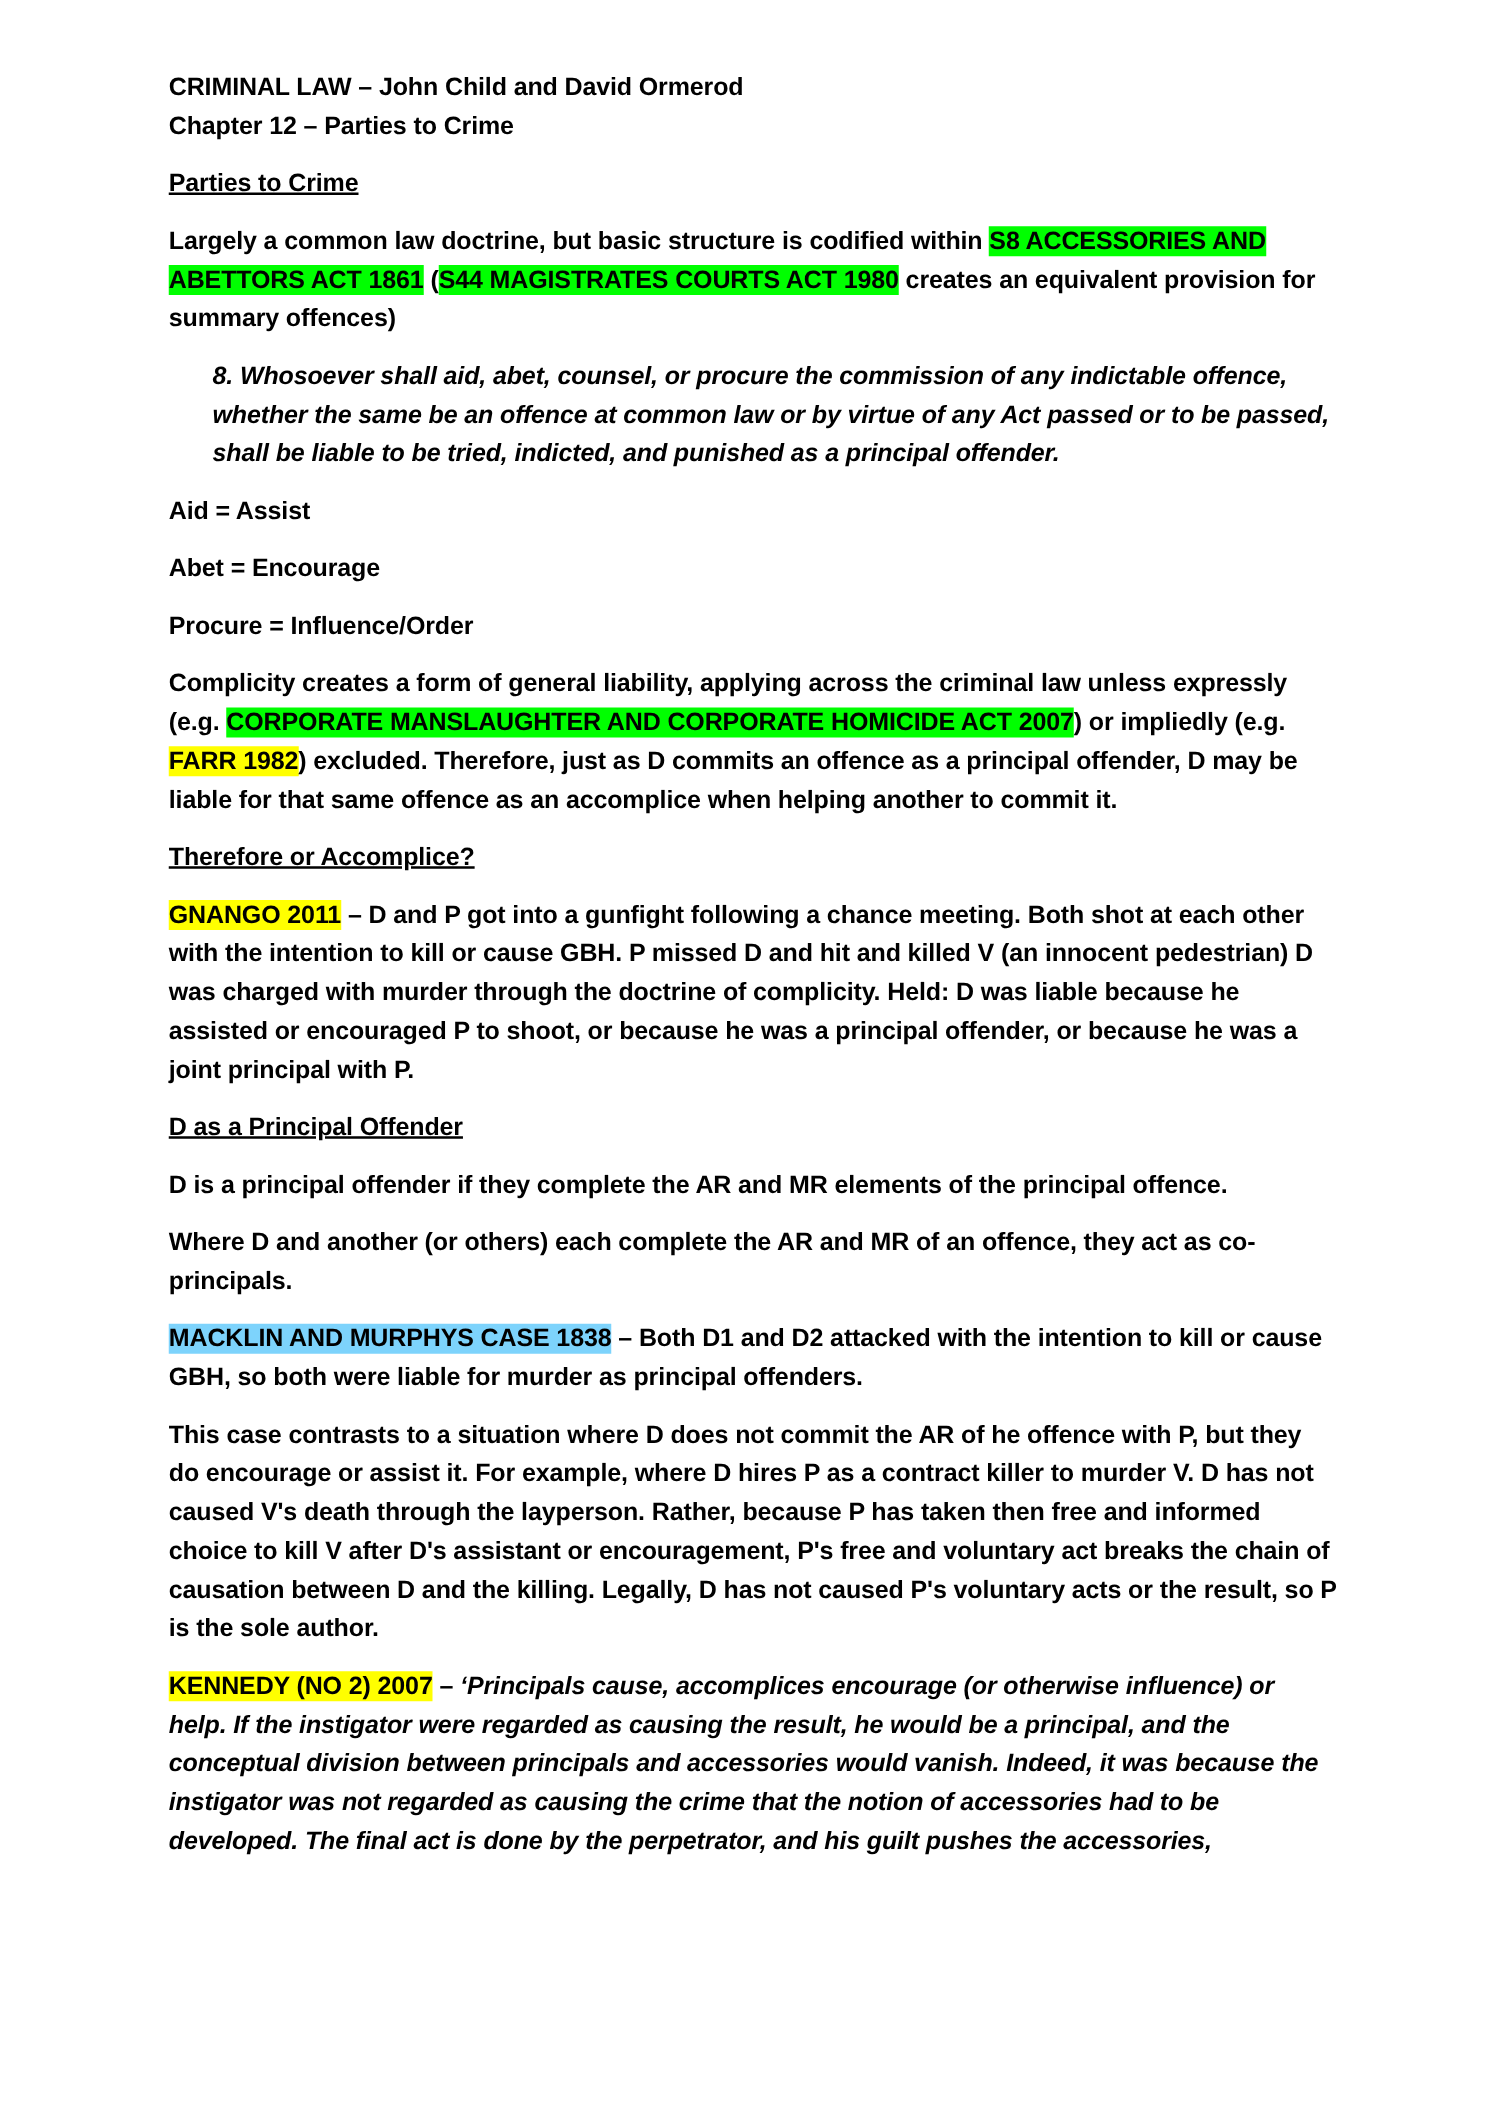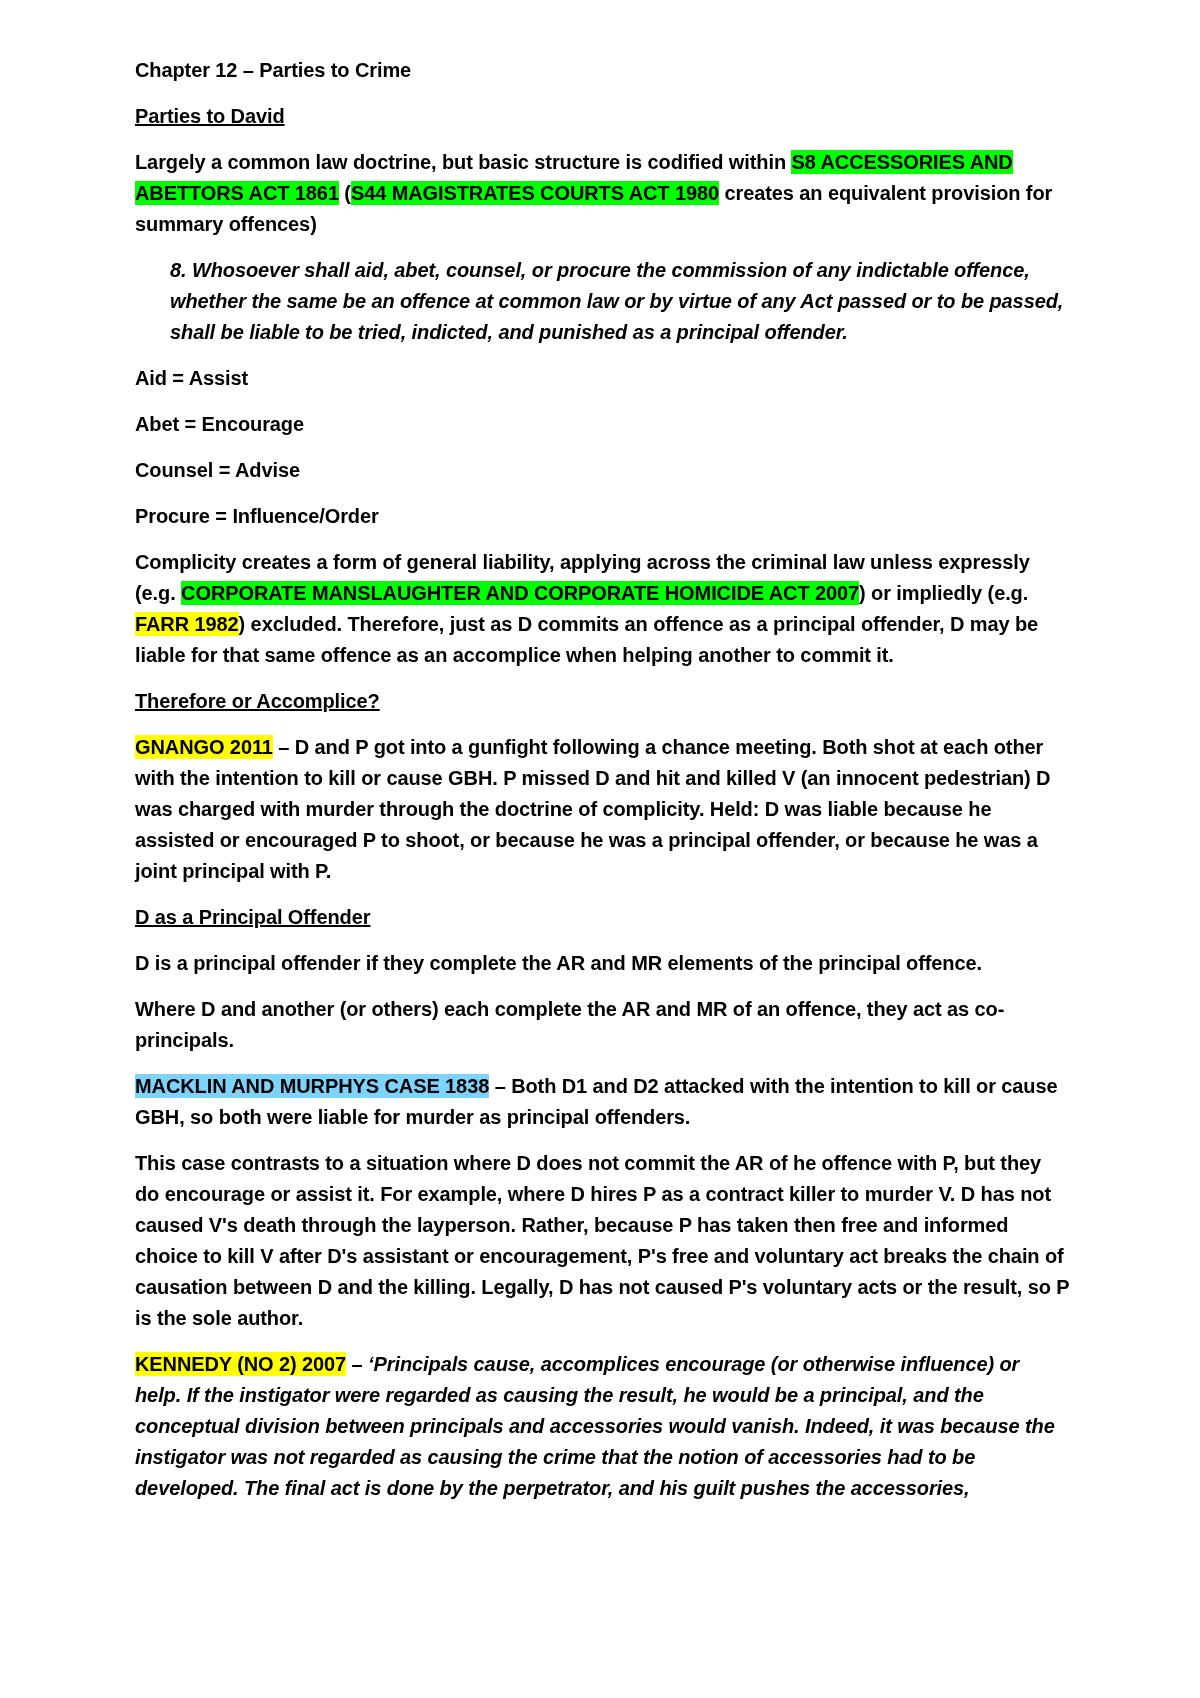--- a/index.html
+++ b/index.html
@@ -31,27 +31,27 @@
   .heading span { text-decoration: underline; }
   .italic { font-style: italic; margin-left: 35px; }
   .seg-italic { font-style: italic; }
   .hl { padding: 1px 0; }
 </style>
 </head>
 <body>
 
 <div class="page">
   <div class="doc" id="doc">
+      <div class="block line tight"><span>CRIMINAL LAW – John Child and David Ormerod</span></div>
       <div class="block line"><span>Chapter 12 – Parties to Crime</span></div>
-      <div class="block heading"><span>Parties to David</span></div>
+      <div class="block heading"><span>Parties to Crime</span></div>
       <div class="block paragraph"><span>Largely a common law doctrine, but basic structure is codified within </span><span class="hl" style="background-color: rgb(0, 255, 0);">S8 ACCESSORIES AND ABETTORS ACT 1861</span><span> (</span><span class="hl" style="background-color: rgb(0, 255, 0);">S44 MAGISTRATES COURTS ACT 1980</span><span> creates an equivalent provision for summary offences)</span></div>
       <div class="block paragraph italic"><span>8. Whosoever shall aid, abet, counsel, or procure the commission of any indictable offence, whether the same be an offence at common law or by virtue of any Act passed or to be passed, shall be liable to be tried, indicted, and punished as a principal offender.</span></div>
       <div class="block paragraph"><span>Aid = Assist</span></div>
       <div class="block paragraph"><span>Abet = Encourage</span></div>
-      <div class="block paragraph"><span>Counsel = Advise</span></div>
       <div class="block paragraph"><span>Procure = Influence/Order</span></div>
       <div class="block paragraph"><span>Complicity creates a form of general liability, applying across the criminal law unless expressly (e.g. </span><span class="hl" style="background-color: rgb(0, 255, 0);">CORPORATE MANSLAUGHTER AND CORPORATE HOMICIDE ACT 2007</span><span>) or impliedly (e.g. </span><span class="hl" style="background-color: rgb(255, 255, 0);">FARR 1982</span><span>) excluded. Therefore, just as D commits an offence as a principal offender, D may be liable for that same offence as an accomplice when helping another to commit it.</span></div>
       <div class="block heading"><span>Therefore or Accomplice?</span></div>
       <div class="block paragraph"><span class="hl" style="background-color: rgb(255, 255, 0);">GNANGO 2011</span><span> – D and P got into a gunfight following a chance meeting. Both shot at each other with the intention to kill or cause GBH. P missed D and hit and killed V (an innocent pedestrian) D was charged with murder through the doctrine of complicity. Held: D was liable because he assisted or encouraged P to shoot, or because he was a principal offender, or because he was a joint principal with P.</span></div>
       <div class="block heading"><span>D as a Principal Offender</span></div>
       <div class="block paragraph"><span>D is a principal offender if they complete the AR and MR elements of the principal offence.</span></div>
       <div class="block paragraph"><span>Where D and another (or others) each complete the AR and MR of an offence, they act as co-principals.</span></div>
       <div class="block paragraph"><span class="hl" style="background-color: #7dd3fc;">MACKLIN AND MURPHYS CASE 1838</span><span> – Both D1 and D2 attacked with the intention to kill or cause GBH, so both were liable for murder as principal offenders.</span></div>
       <div class="block paragraph"><span>This case contrasts to a situation where D does not commit the AR of he offence with P, but they do encourage or assist it. For example, where D hires P as a contract killer to murder V. D has not caused V's death through the layperson. Rather, because P has taken then free and informed choice to kill V after D's assistant or encouragement, P's free and voluntary act breaks the chain of causation between D and the killing. Legally, D has not caused P's voluntary acts or the result, so P is the sole author.</span></div>
       <div class="block paragraph"><span class="hl" style="background-color: rgb(255, 255, 0);">KENNEDY (NO 2) 2007</span><span> – </span><span class="seg-italic">‘Principals cause, accomplices encourage (or otherwise influence) or help. If the instigator were regarded as causing the result, he would be a principal, and the conceptual division between principals and accessories would vanish. Indeed, it was because the instigator was not regarded as causing the crime that the notion of accessories had to be developed. The final act is done by the perpetrator, and his guilt pushes the accessories,</span></div>

